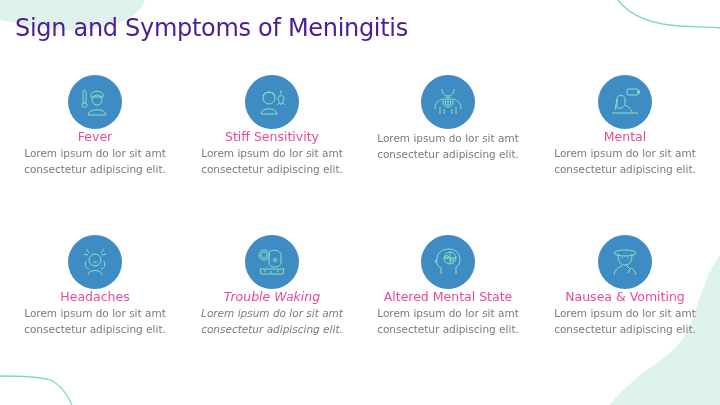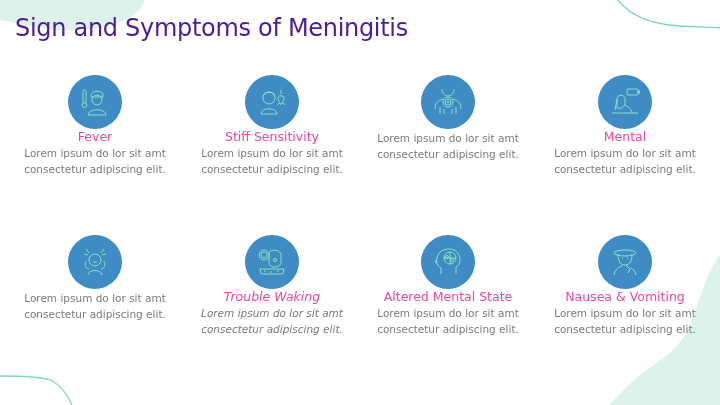--- a/index.html
+++ b/index.html
@@ -115,20 +115,21 @@
 <div class="card" style="left:7px; top:235px;">
   <div class="circle">
     <svg viewBox="0 0 34 34" fill="none" stroke="#8fe0c0" stroke-width="1">
       <path d="M8 4 L11 8 M6 9 L10 10 M26 4 L23 8 M28 9 L24 10"></path>
       <circle cx="17" cy="15" r="6"></circle>
       <path d="M8 16 C6 20 8 24 11 24 M26 16 C28 20 26 24 23 24"></path>
       <path d="M10 30 C10 24 24 24 24 30"></path>
       <path d="M15 17 L19 17"></path>
     </svg>
   </div>
+  <div class="card-title">Headaches</div>
   <div class="card-desc">
     <div>Lorem ipsum do lor sit amt</div>
     <div>consectetur adipiscing elit.</div>
   </div>
 </div>
 
 <div class="card" style="left:184px; top:235px;font-style:italic;">
   <div class="circle">
     <svg viewBox="0 0 34 34" fill="none" stroke="#8fe0c0" stroke-width="1">
       <circle cx="9" cy="10" r="5"></circle>

